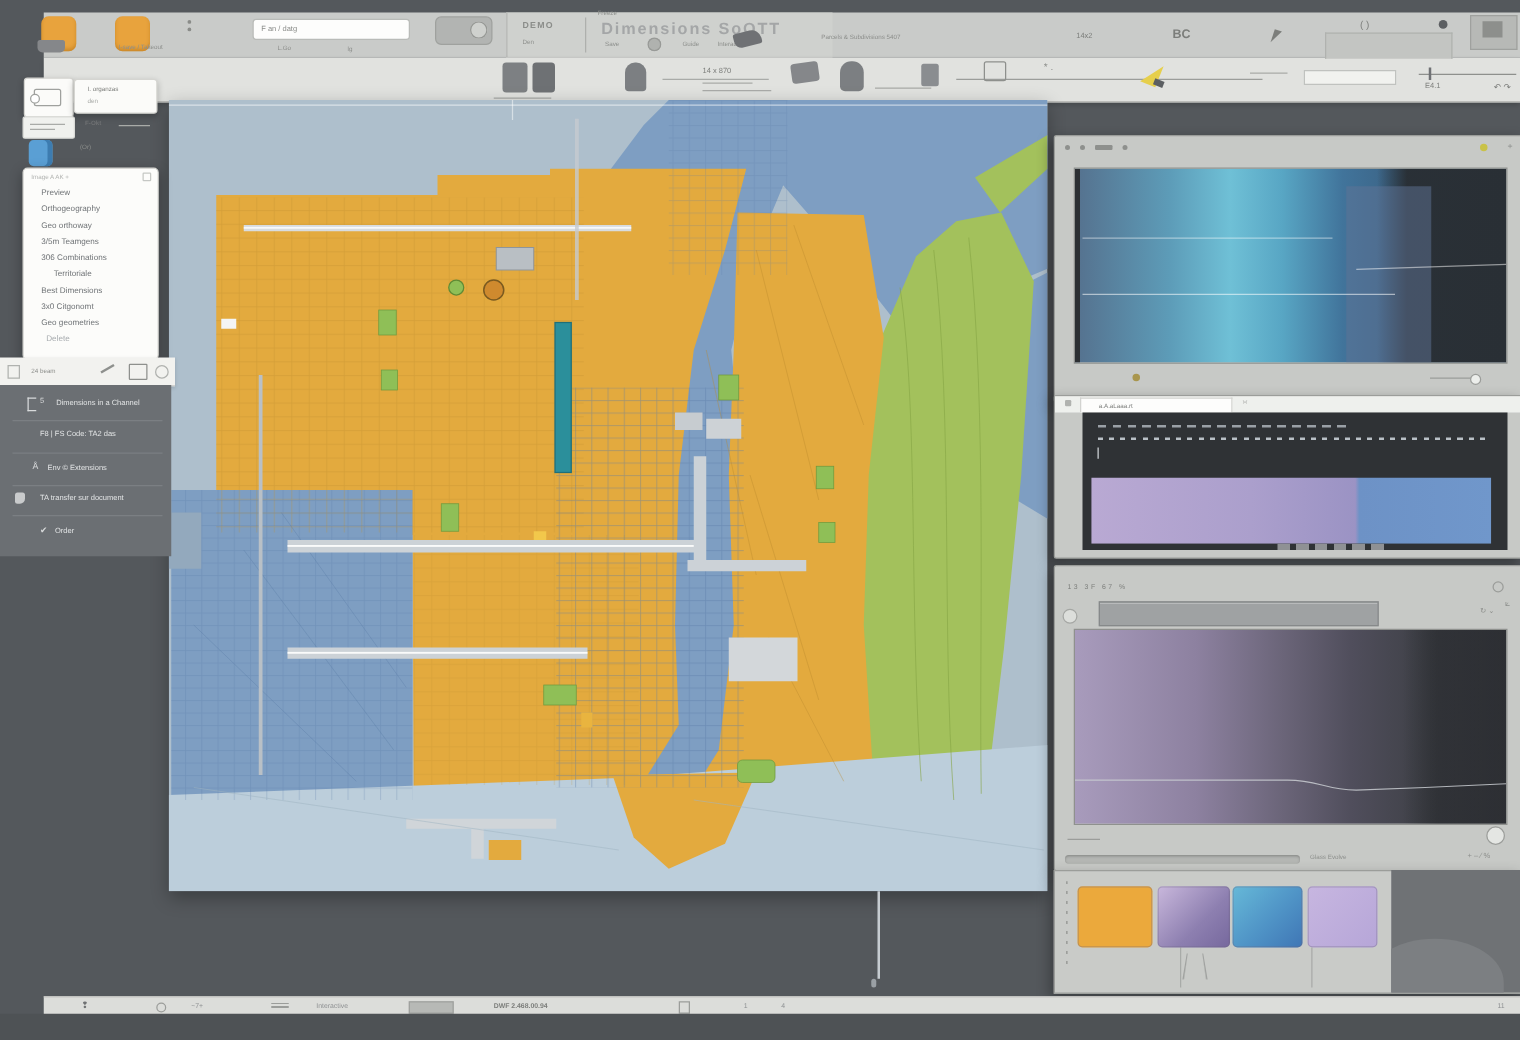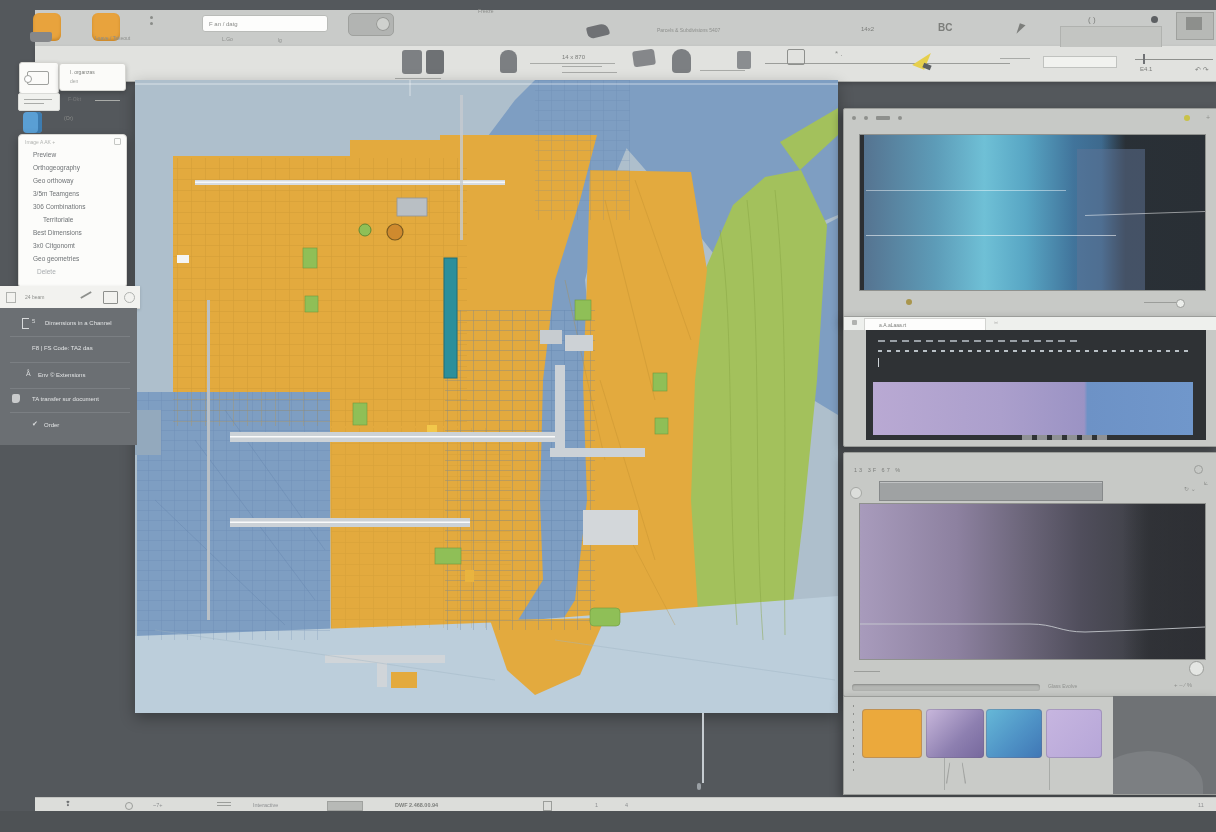--- a/index.html
+++ b/index.html
@@ -57,20 +57,30 @@
     <div class="abs searchbox" style="left:167px;top:5px;">F an / datg</div>
     <div class="abs toggle" style="left:313px;top:3px;">
         <span class="knob"></span>
       </div>
 
     <div class="abs" style="left:-5px;top:22px;width:22px;height:10px;background:#85878a;border-radius:2px 2px 4px 4px;"></div>
     <div class="abs microtxt" style="left:60px;top:25px;">I-save / Takeout</div>
     <div class="abs microtxt" style="left:187px;top:26px;">L.Go</div>
     <div class="abs microtxt" style="left:243px;top:27px;">lg</div>
 
+    <div class="abs" style="left:370px;top:0px;width:260px;height:36px;background:#cfd1ce;border-left:1px solid #b5b7b4;">
+      <div class="abs title-demo" style="left:12px;top:7px;">DEMO</div>
+      <div class="abs microtxt" style="left:12px;top:21px;">Den</div>
+      <div class="abs vdiv" style="left:62px;top:4px;height:28px;"></div>
+      <div class="abs app-title" style="left:75px;top:5px;">Dimensions SoOTT</div>
+      <div class="abs microtxt" style="left:78px;top:23px;">Save</div>
+      <div class="abs" style="left:112px;top:20px;width:11px;height:11px;border-radius:50%;background:#b0b2af;box-shadow:inset 0 0 0 1px #989a97;"></div>
+      <div class="abs microtxt" style="left:140px;top:23px;">Guide</div>
+      <div class="abs microtxt" style="left:168px;top:23px;">Interact</div>
+    </div>
 
     <div class="abs microtxt" style="left:443px;top:-2px;text-align:center;">Freeze</div>
     <div class="abs" style="left:552px;top:15px;width:22px;height:12px;background:#6f7174;border-radius:2px 8px 2px 6px;transform:rotate(-14deg);"></div>
     <div class="abs microtxt" style="left:622px;top:17px;">Parcels &amp; Subdivisions 5407</div>
     <div class="abs tinytxt" style="left:826px;top:16px;">14x2</div>
     <div class="abs" style="left:903px;top:12px;font-size:10px;color:#7c7e7b;font-weight:bold;">BC</div>
     <div class="abs" style="left:983px;top:14px;width:0;height:0;border-left:6px solid #7c7e7b;border-bottom:11px solid transparent;transform:rotate(18deg);"></div>
     <div class="abs tinytxt" style="left:1042px;top:18px;">by</div>
     <div class="abs tinytxt" style="left:1053px;top:5px;font-size:8px;">( )</div>
     <div class="abs" style="left:1116px;top:6px;width:7px;height:7px;border-radius:50%;background:#5c5f62;"></div>

